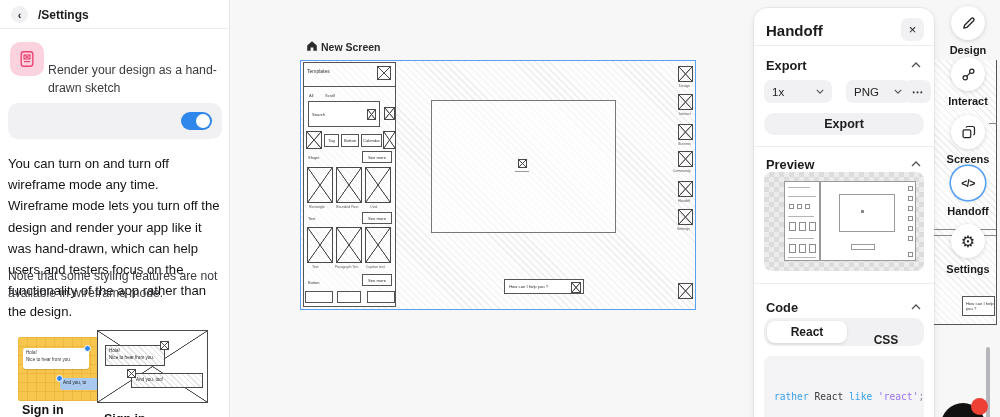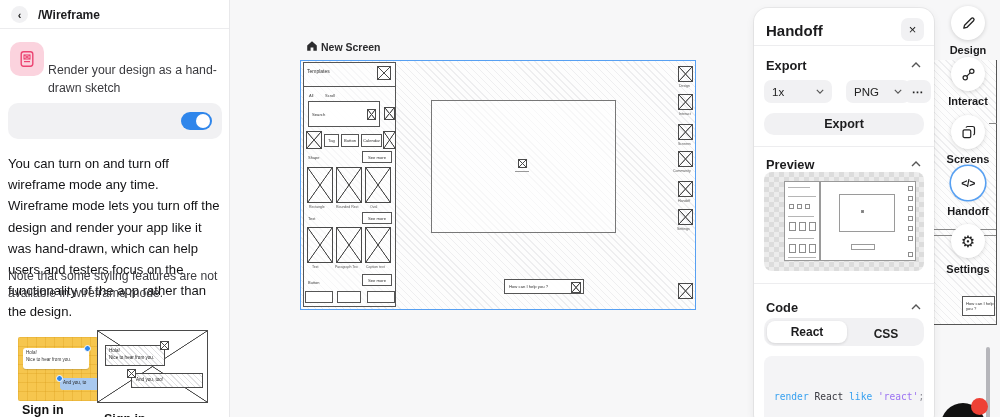--- a/index.html
+++ b/index.html
@@ -72,34 +72,34 @@
   .dd { position:absolute; height:23px; background:#f1f1f3; border-radius:7px; display:flex; align-items:center; padding:0 8px; font-size:11.5px; color:#222; cursor:pointer; justify-content:space-between; }
   .btn-export { position:absolute; left:10px; top:105px; width:160px; height:22px; background:#f1f1f3; border-radius:10px; display:flex; align-items:center; justify-content:center; font-size:12.5px; font-weight:bold; cursor:pointer; }
   .checker { position:absolute; left:10px; top:164px; width:160px; height:99px; border-radius:8px; background-color:#ececec;
     background-image:linear-gradient(45deg,#dcdcdc 25%,transparent 25%,transparent 75%,#dcdcdc 75%),linear-gradient(45deg,#dcdcdc 25%,transparent 25%,transparent 75%,#dcdcdc 75%);
     background-size:10px 10px; background-position:0 0,5px 5px; overflow:hidden; }
   .mini { position:absolute; border:1px solid #9a9a9a; background:#fff; }
   .mini-line { position:absolute; background:#b5b5b5; height:1px; }
   .mini-sq { position:absolute; width:5px; height:5px; border:1px solid #8d8d8d; background:#fff; }
   .tabs { position:absolute; left:10px; top:310px; width:160px; height:28px; background:#f1f1f3; border-radius:10px; }
   .tab-react { position:absolute; left:3px; top:3px; width:80px; height:22px; background:#fff; border-radius:8px; box-shadow:0 1px 3px rgba(0,0,0,.12); display:flex; align-items:center; justify-content:center; font-size:12px; font-weight:bold; cursor:pointer; }
-  .tab-css { position:absolute; right:0; top:2px; width:76px; height:28px; display:flex; align-items:center; justify-content:center; font-size:12px; font-weight:bold; color:#222; cursor:pointer; }
+  .tab-css { position:absolute; right:0; top:8px; width:76px; height:28px; display:flex; align-items:center; justify-content:center; font-size:12px; font-weight:bold; color:#222; cursor:pointer; }
   .codeblock { position:absolute; left:10px; top:348px; width:160px; height:72px; background:#f4f4f6; border-radius:8px; padding:11px 10px; font-family:"DejaVu Sans Mono", monospace; font-size:9.6px; line-height:1.25; white-space:pre; }
   .tk-kw { color:#38a1f0; } .tk-str { color:#9b72f2; } .tk-punc { color:#8d8d96; } .tk-plain { color:#3a3a42; }
   .code-line { margin-bottom:2px; }
 </style>
 </head>
 <body>
 
 <div class="sidebar">
   <div class="sb-header">
     <div class="back-btn">
         <span>‹</span>
       </div>
-    <div class="sb-title">/Wireframe</div>
+    <div class="sb-title">/Settings</div>
   </div>
 
   <div class="feat-icon">
     <svg width="18" height="18" viewBox="0 0 18 18">
       <rect x="3.2" y="1.8" width="11.6" height="14.4" rx="2.4" fill="none" stroke="#ec4472" stroke-width="1.4"></rect>
       <rect x="6" y="5" width="6" height="4" fill="none" stroke="#ec4472" stroke-width="1.1"></rect>
       <line x1="6" y1="5" x2="12" y2="9" stroke="#ec4472" stroke-width="1"></line>
       <line x1="12" y1="5" x2="6" y2="9" stroke="#ec4472" stroke-width="1"></line>
       <line x1="6" y1="11.6" x2="12" y2="11.6" stroke="#ec4472" stroke-width="1.2"></line>
     </svg>
@@ -300,21 +300,21 @@
   <div class="tabs">
     <div class="tab-react">
         <span>React</span>
       </div>
     <div class="tab-css">
         <span>CSS</span>
       </div>
   </div>
 
   <div class="codeblock">
-    <div class="code-line"><span class="tk-kw">render</span><span class="tk-plain"> React </span><span class="tk-kw">like</span><span class="tk-str"> 'react'</span><span class="tk-punc">;</span></div>
+    <div class="code-line"><span class="tk-kw">rather</span><span class="tk-plain"> React </span><span class="tk-kw">like</span><span class="tk-str"> 'react'</span><span class="tk-punc">;</span></div>
     
     
     
   </div>
 </div>
 
 <div class="rail-btn" style="top:6px;">
   <svg width="15" height="15" viewBox="0 0 16 16">
     <path d="M3 13 L3.8 9.8 L11 2.6 A1.4 1.4 0 0 1 13.4 5 L6.2 12.2 Z" fill="none" stroke="#222" stroke-width="1.4" stroke-linejoin="round"></path>
   </svg>

